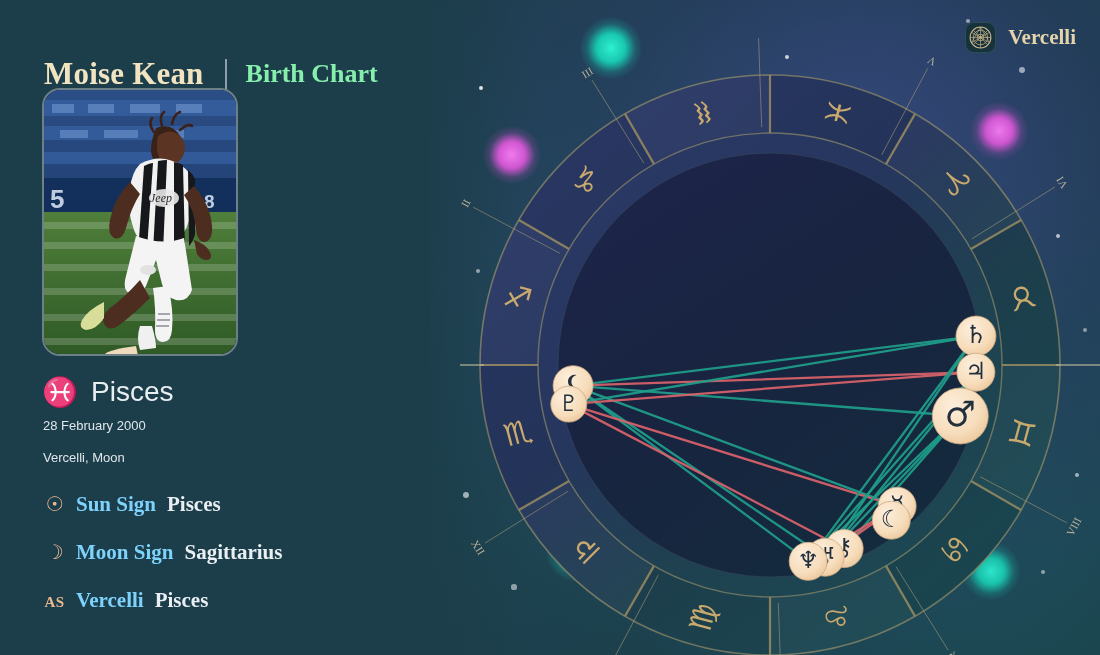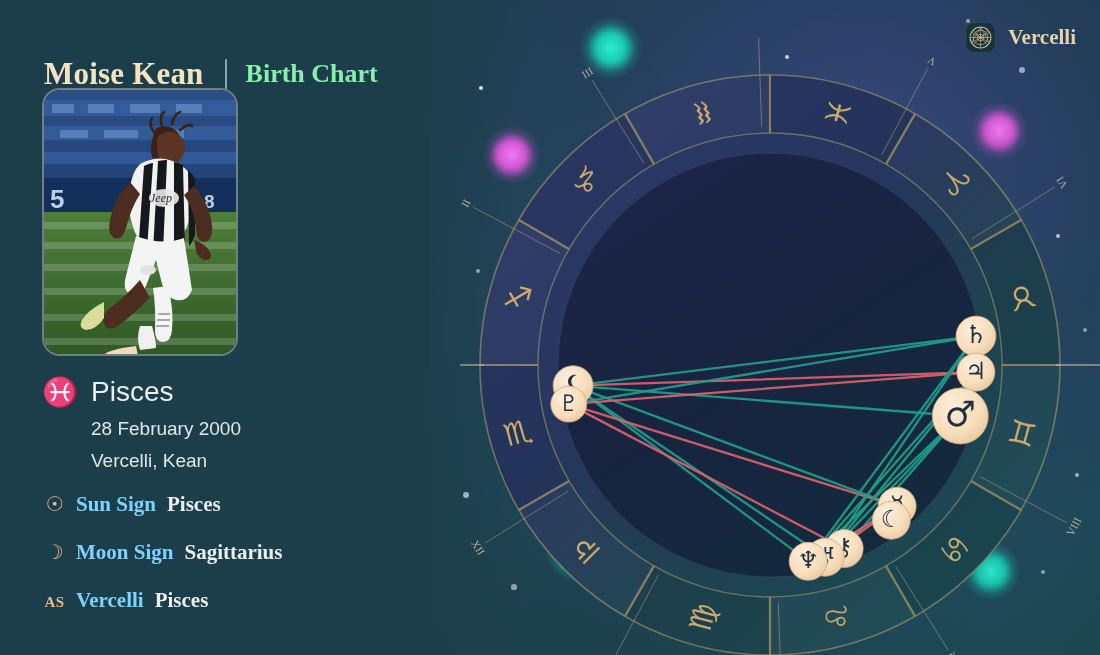--- a/index.html
+++ b/index.html
@@ -43,21 +43,21 @@
 
   
   .photo { position:absolute; left:42px; top:88px; width:196px; height:268px;
     border-radius:18px; overflow:hidden; border:2px solid #6d7f87; background:#123; }
   .photo svg { display:block; }
 
   
   .sign-line { position:absolute; left:42px; top:376px; display:flex; align-items:center; gap:13px; }
   .sign-glyph { font-size:29px; color:#e8b98c; line-height:1; }
   .sign-name { font-size:28px; color:#e9eef1; }
-  .meta { position:absolute; left:43px; font-size:19px; color:#dfe7ec;margin-left:48px; }
+  .meta { position:absolute; left:43px; font-size:13px; color:#dfe7ec; }
   .meta.m1 { top:418px; }
   .meta.m2 { top:450px; }
 
   .trio { position:absolute; left:44px; top:492px; display:flex; flex-direction:column; gap:23px; }
   .trio-row { display:flex; align-items:baseline; gap:11px; font-family:"Liberation Serif", serif; }
   .trio-icon { font-size:20px; color:#e9b98f; width:21px; text-align:center; font-family:"DejaVu Sans", sans-serif; }
   .trio-icon.as { font-size:15px; font-family:"Liberation Serif", serif; font-weight:bold; letter-spacing:.5px; }
   .trio-label { font-size:21px; font-weight:bold; color:#7dd3fc; }
   .trio-value { font-size:21px; font-weight:bold; color:#e9eff2; }
 
@@ -205,21 +205,21 @@
         </g>
       </g>
     </svg>
   </div>
 
   <div class="sign-line">
     <span class="sign-glyph">♓</span>
     <span class="sign-name">Pisces</span>
   </div>
   <div class="meta m1">28 February 2000</div>
-  <div class="meta m2">Vercelli, Kean</div>
+  <div class="meta m2">Vercelli, Moon</div>
 
   <div class="trio">
     <div class="trio-row">
       <span class="trio-icon">☉</span>
       <span class="trio-label">Sun Sign</span>
       <span class="trio-value">Pisces</span>
     </div>
     <div class="trio-row">
       <span class="trio-icon">☽</span>
       <span class="trio-label">Moon Sign</span>

